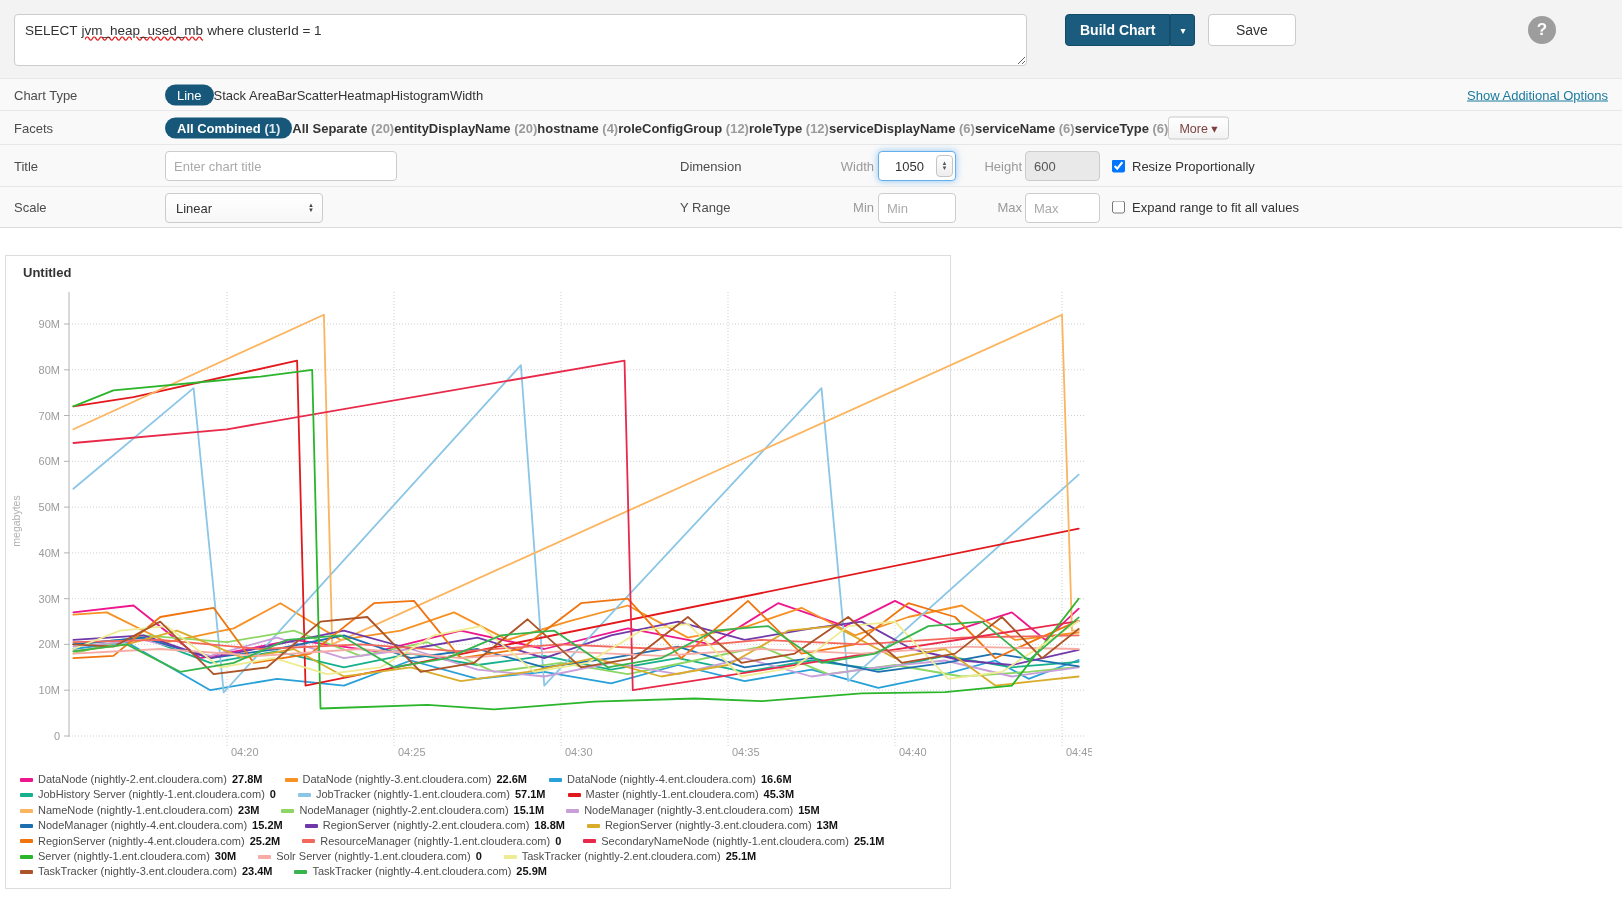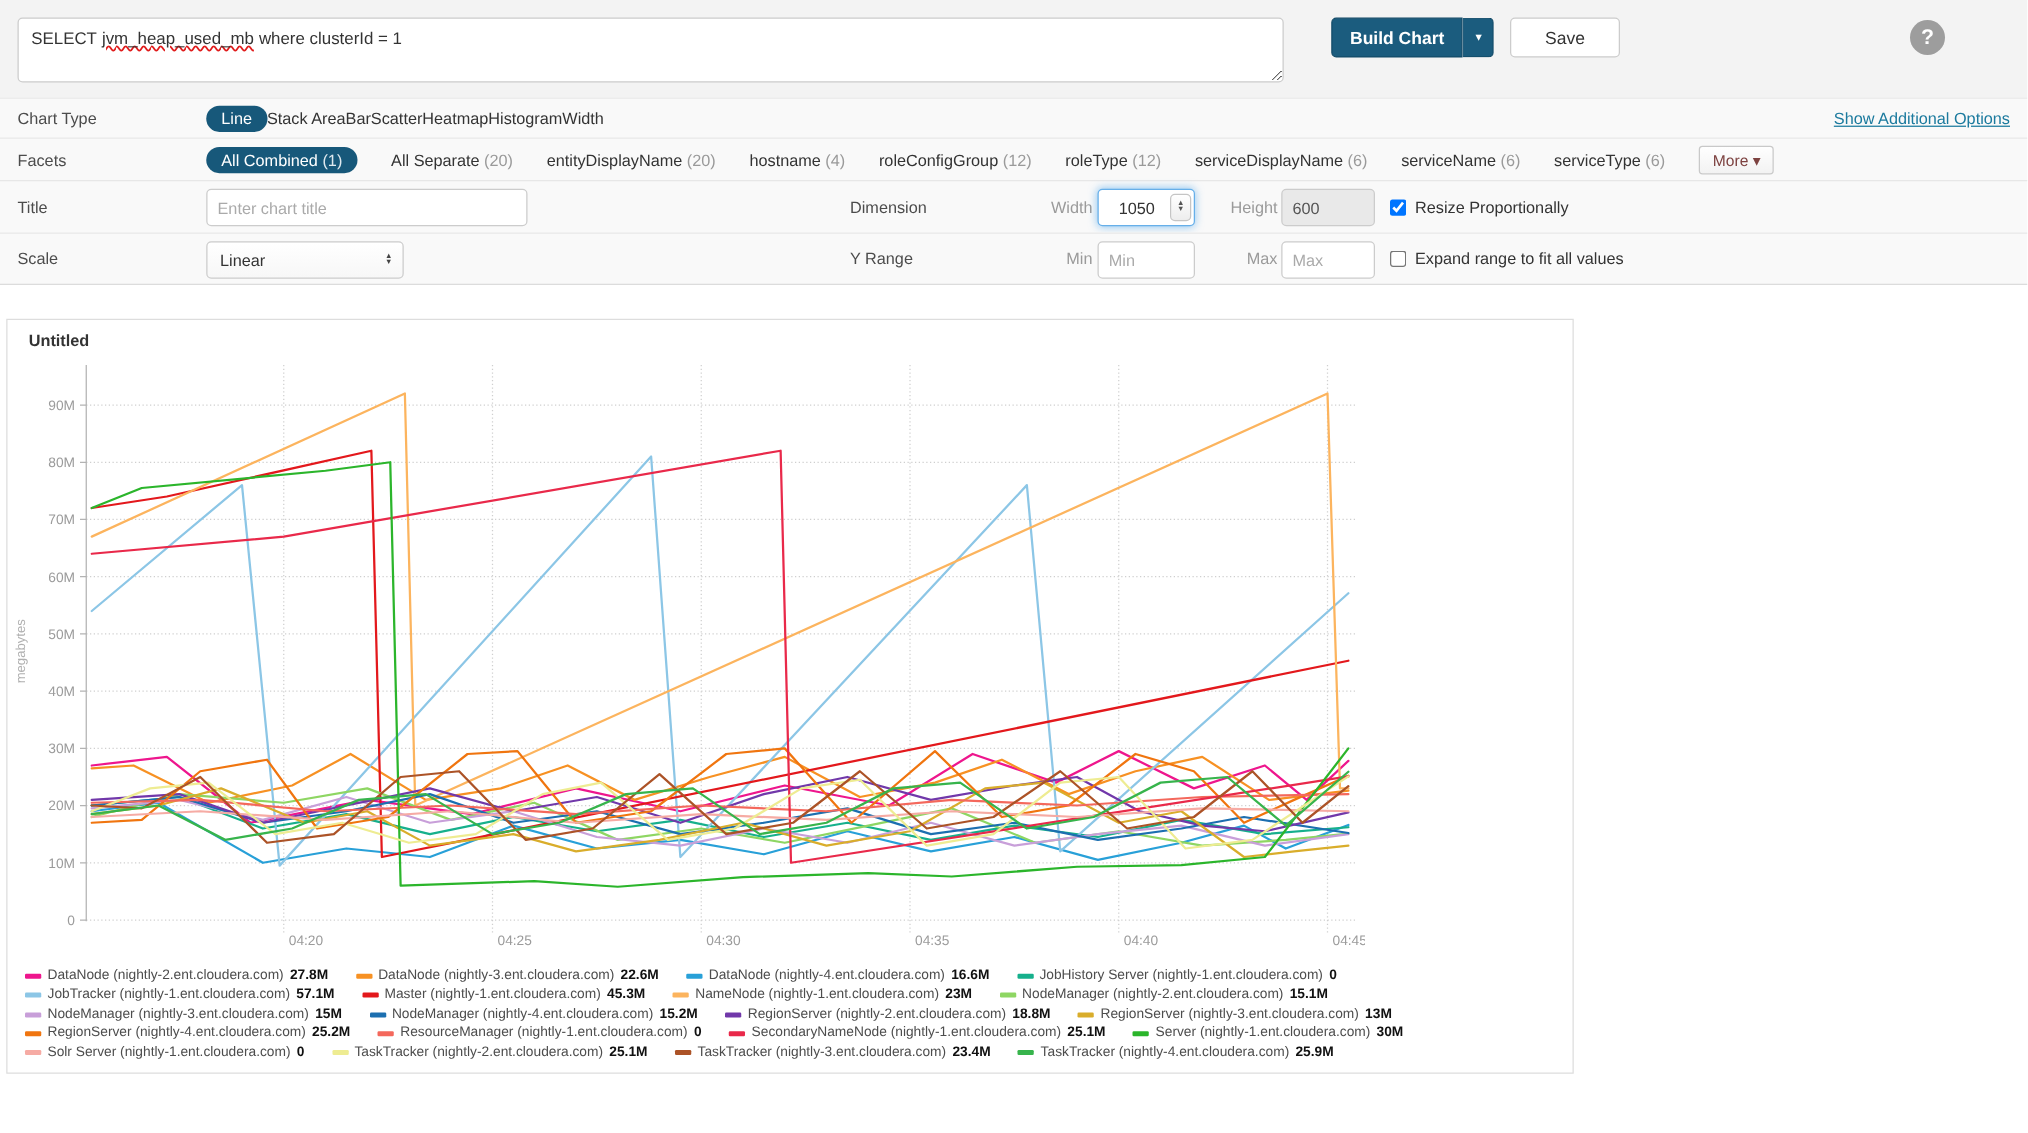--- a/index.html
+++ b/index.html
@@ -41,40 +41,40 @@
 
   
   .row { position:relative; width:1622px; background:#f9f9f9; border-top:1px solid #e7e7e7; }
   .row-chart-type { height:32px; }
   .row-facets { height:34px; }
   .row-title { height:42px; }
   .row-scale { height:42px; border-bottom:1px solid #dcdcdc; }
   .row-label { position:absolute; left:14px; top:50%; transform:translateY(-50%); font-size:13px; color:#4c4c4c; }
   .row-content { position:absolute; left:165px; top:50%; transform:translateY(-50%); display:flex; align-items:center; }
   .ct-item { font-size:13px; color:#333; cursor:pointer; white-space:nowrap; }
-  .facet-item { font-size:13px; color:#333; margin-right:27px; cursor:pointer; white-space:nowrap; }
+  .facet-item { font-size:13px; color:#333; cursor:pointer; white-space:nowrap;font-weight:bold; }
   .facet-count { color:#9a9a9a; }
   .pill-selected {
     background:#17587a; color:#fff !important; padding:3px 12px; border-radius:12px;
   }
   .pill-selected .facet-count { color:#dfe9ef; }
   .show-options {
     position:absolute; right:14px; top:50%; transform:translateY(-50%);
     font-size:13px; color:#1b7a9e; text-decoration:underline; cursor:pointer;
   }
   .more-btn {
     background:linear-gradient(#fff,#f2f2f2); border:1px solid #c9c9c9; border-radius:3px;
     font-size:12.5px; color:#7d4240; padding:3px 10px; cursor:pointer; white-space:nowrap;
   }
   .text-input {
     height:30px; border:1px solid #ccc; border-radius:4px; padding:4px 8px;
     font-size:13px; color:#333; background:#fff; font-family:"Liberation Sans",sans-serif;
   }
   .text-input::placeholder { color:#aaa; }
-  .title-input { position:absolute; left:165px; top:6px; width:257px; }
+  .title-input { position:absolute; left:165px; top:6px; width:232px; }
   .sec-label { position:absolute; left:680px; top:50%; transform:translateY(-50%); font-size:13px; color:#4c4c4c; }
   .mini-label { position:absolute; top:50%; transform:translateY(-50%); font-size:13px; color:#9a9a9a; text-align:right; }
   .lbl-width { left:818px; width:56px; }
   .lbl-height { left:982px; width:40px; }
   .lbl-min { left:818px; width:56px; }
   .lbl-max { left:982px; width:40px; }
   .num-wrap { position:absolute; left:878px; top:6px; width:78px; }
   .num-wrap input { width:78px; padding-right:24px;padding-left:16px; }
   .focused { border-color:#66afe9 !important; outline:none; box-shadow:0 0 7px rgba(82,168,236,.65); }
   .spinner {
@@ -93,21 +93,21 @@
     position:absolute; left:165px; top:6px; width:158px; height:30px;
     background:linear-gradient(#fff,#f7f7f7); border:1px solid #ccc; border-radius:4px;
     display:flex; align-items:center; justify-content:space-between; padding:0 8px 0 10px;
     font-size:13px; color:#333; cursor:pointer;
   }
   .select-arrows { display:flex; flex-direction:column; line-height:5px; }
   .select-arrows span { font-size:6px; color:#444; }
 
   
   .chart-card {
-    position:relative; margin:27px 0 0 5px; width:1254px; background:#fff;
+    position:relative; margin:27px 0 0 5px; width:946px; background:#fff;
     border:1px solid #ddd;
   }
   .card-title { padding:9px 0 4px 17px; font-size:13px; font-weight:bold; color:#333; }
   .chart-svg-wrap { padding-left:0px; }
   svg text { font-family:"Liberation Sans", sans-serif; }
   .legend { display:flex; flex-wrap:wrap; padding:6px 10px 8px 14px; column-gap:0; }
   .legend-item { display:flex; align-items:center; margin-right:22px; line-height:15.4px; white-space:nowrap; }
   .legend-swatch { width:13px; height:4px; border-radius:1px; margin-right:5px; flex:none; }
   .legend-label { font-size:11px; color:#4d4d4d; }
   .legend-value { font-size:11px; color:#111; font-weight:bold; margin-left:5px; }

